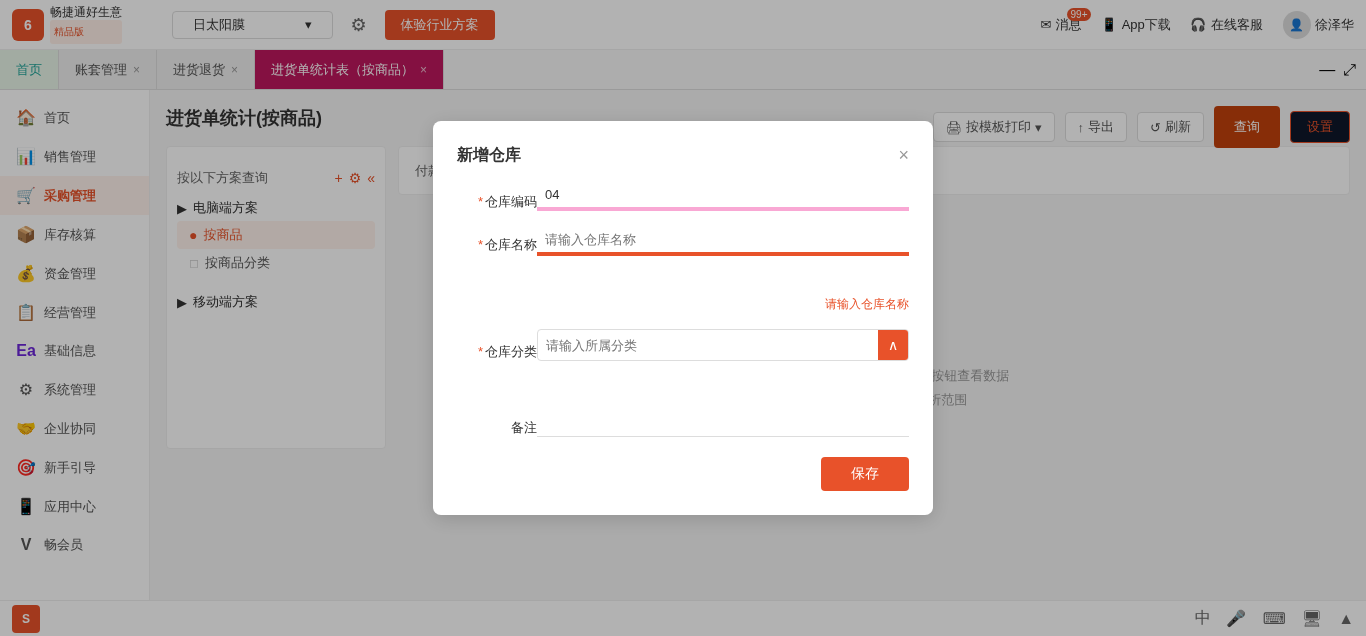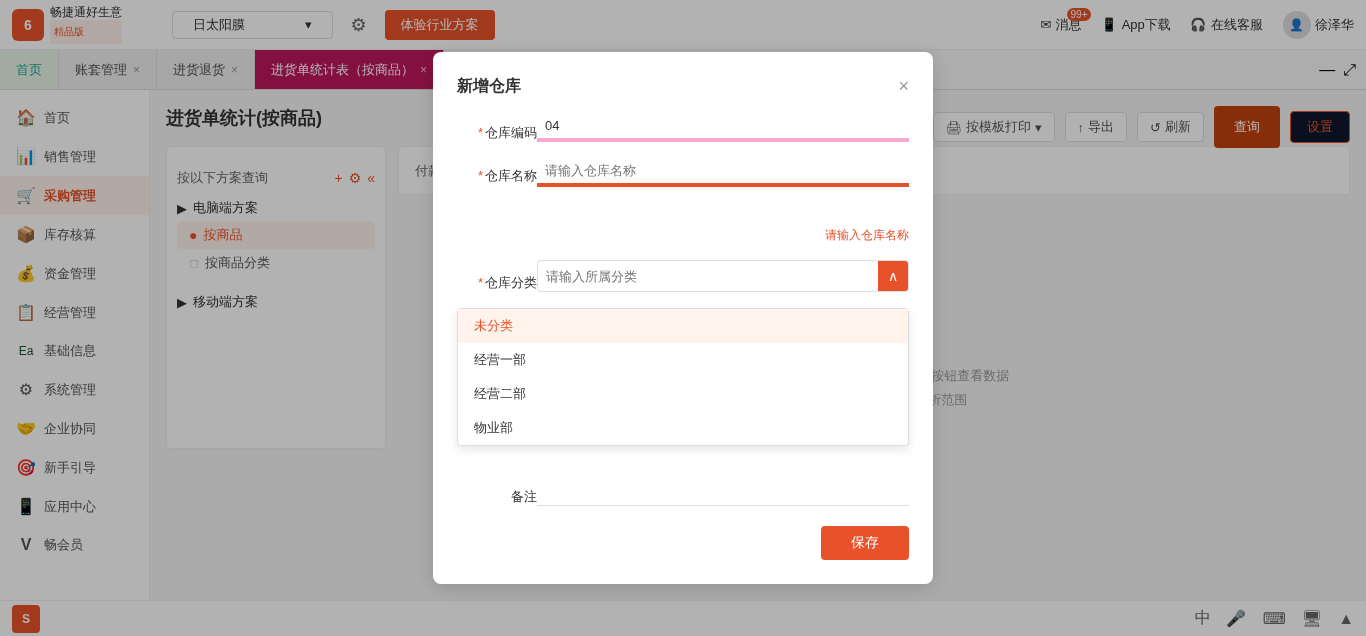--- a/index.html
+++ b/index.html
@@ -558,21 +558,21 @@
     </div>
     <div class="sidebar-item">
       <span class="sidebar-icon">💰</span>
       <span>资金管理</span>
     </div>
     <div class="sidebar-item">
       <span class="sidebar-icon">📋</span>
       <span>经营管理</span>
     </div>
     <div class="sidebar-item">
-      <span class="sidebar-icon" style="font-size:12px;font-weight:normal;color:#14532d;">Ea</span>
+      <span class="sidebar-icon" style="font-size:16px;font-weight:bold;color:#6d28d9;">Ea</span>
       <span>基础信息</span>
     </div>
     <div class="sidebar-item">
       <span class="sidebar-icon">⚙</span>
       <span>系统管理</span>
     </div>
     <div class="sidebar-item">
       <span class="sidebar-icon">🤝</span>
       <span>企业协同</span>
     </div>
@@ -712,28 +712,20 @@
   <div class="form-row">
     <span class="form-label">仓库分类</span>
     <div class="category-container">
       <div class="category-input-wrap">
         <input class="category-input-inner" type="text" placeholder="请输入所属分类" style="">
         <div class="category-arrow">∧</div>
       </div>
     </div>
   </div>
 
-  <div style="position:relative;">
-    <div class="dropdown-menu" style="position:relative;left:0;right:0;top:0;margin-top:0;">
-      <div class="dropdown-item selected">未分类</div>
-      <div class="dropdown-item">经营一部</div>
-      <div class="dropdown-item">经营二部</div>
-      <div class="dropdown-item">物业部</div>
-    </div>
-  </div>
 
   <div class="form-row">
     <span class="form-label no-required">备注</span>
     <textarea class="form-textarea" placeholder="" style=""></textarea>
   </div>
 
   <div class="modal-footer">
     <button class="save-btn">保存</button>
   </div>
 </div>

